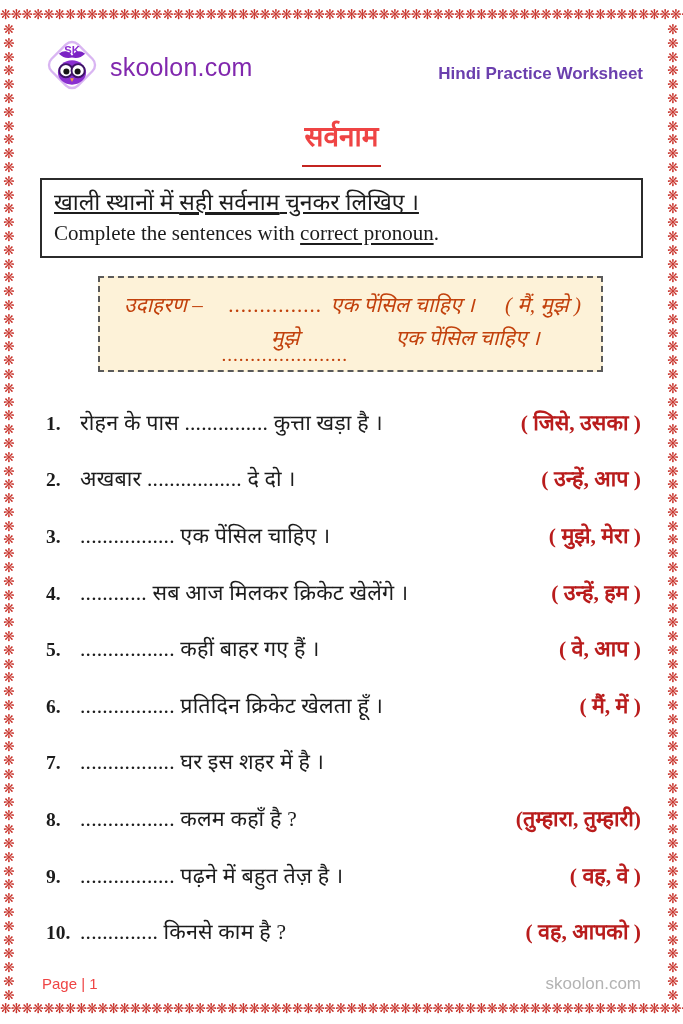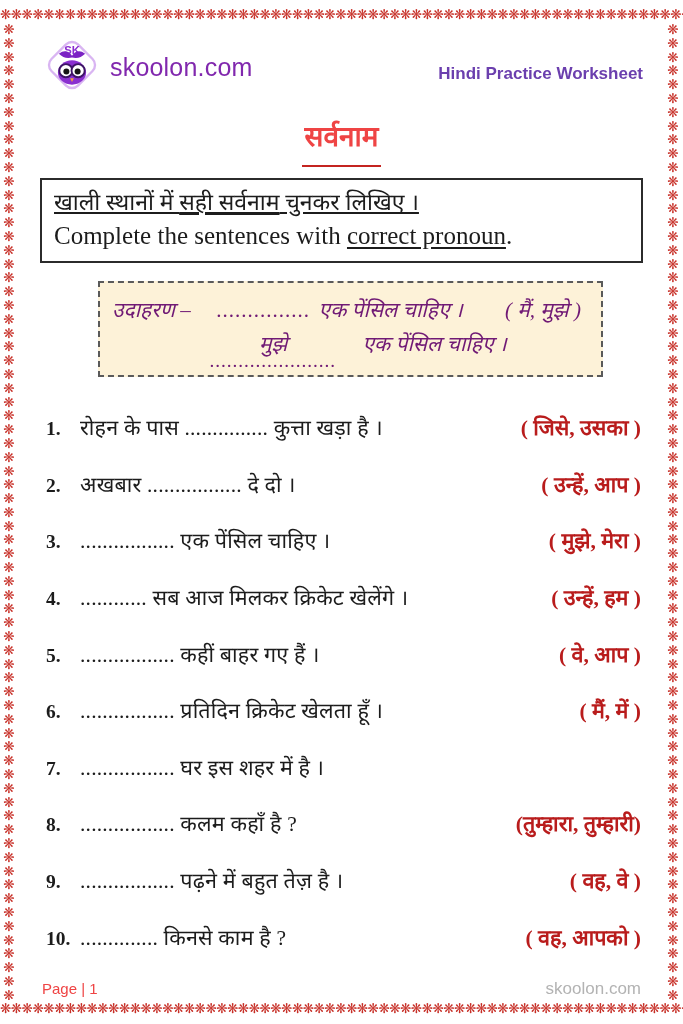--- a/index.html
+++ b/index.html
@@ -62,39 +62,39 @@
     line-height: 1.25;
   }
 
   
   .instruction-box {
     border: 2px solid #2b2b2b;
     margin-top: 11px;
     padding: 6px 12px 8px 12px;
   }
   .instr-hindi { font-size: 23px; line-height: 1.45; text-decoration: underline; }
-  .instr-english { font-size: 25px; line-height: 1.35; }
+  .instr-english { font-size: 21px; line-height: 1.35; }
   .u { text-decoration: underline; text-underline-offset: 3px; }
 
   
   .example-box {
     margin: 18px 40px 0 58px;
     background: #fdf2d8;
     border: 2px dashed #5a5a5a;
-    padding: 12px 16px 10px 12px;
-    color: #701a75;
+    padding: 12px 16px 10px 24px;
+    color: #c2410c;
     font-style: italic;
     font-size: 21px;
     line-height: 1.5;
   }
   .ex-line1 { display: flex; align-items: baseline; white-space: nowrap; }
   .ex-label { margin-right: 26px; }
   .ex-blank { margin-right: 8px; letter-spacing: 1px; }
   .ex-options { margin-left: auto; padding-right: 4px; }
-  .ex-line2 { display: flex; align-items: baseline; margin-top: 2px; padding-left: 98px; }
+  .ex-line2 { display: flex; align-items: baseline; margin-top: 2px; padding-left: 98px; gap: 21px; }
   .ans-block { display: inline-flex; flex-direction: column; align-items: center; margin-right: 26px; }
   .ans-word { line-height: 1.1; }
   .ans-dots { line-height: 0.5; letter-spacing: 1px; font-size: 19px; }
 
   
   .question-list { margin-top: 36px; padding: 0 2px 0 6px; }
   .question-row {
     display: flex;
     align-items: baseline;
     margin-bottom: 26.5px;

